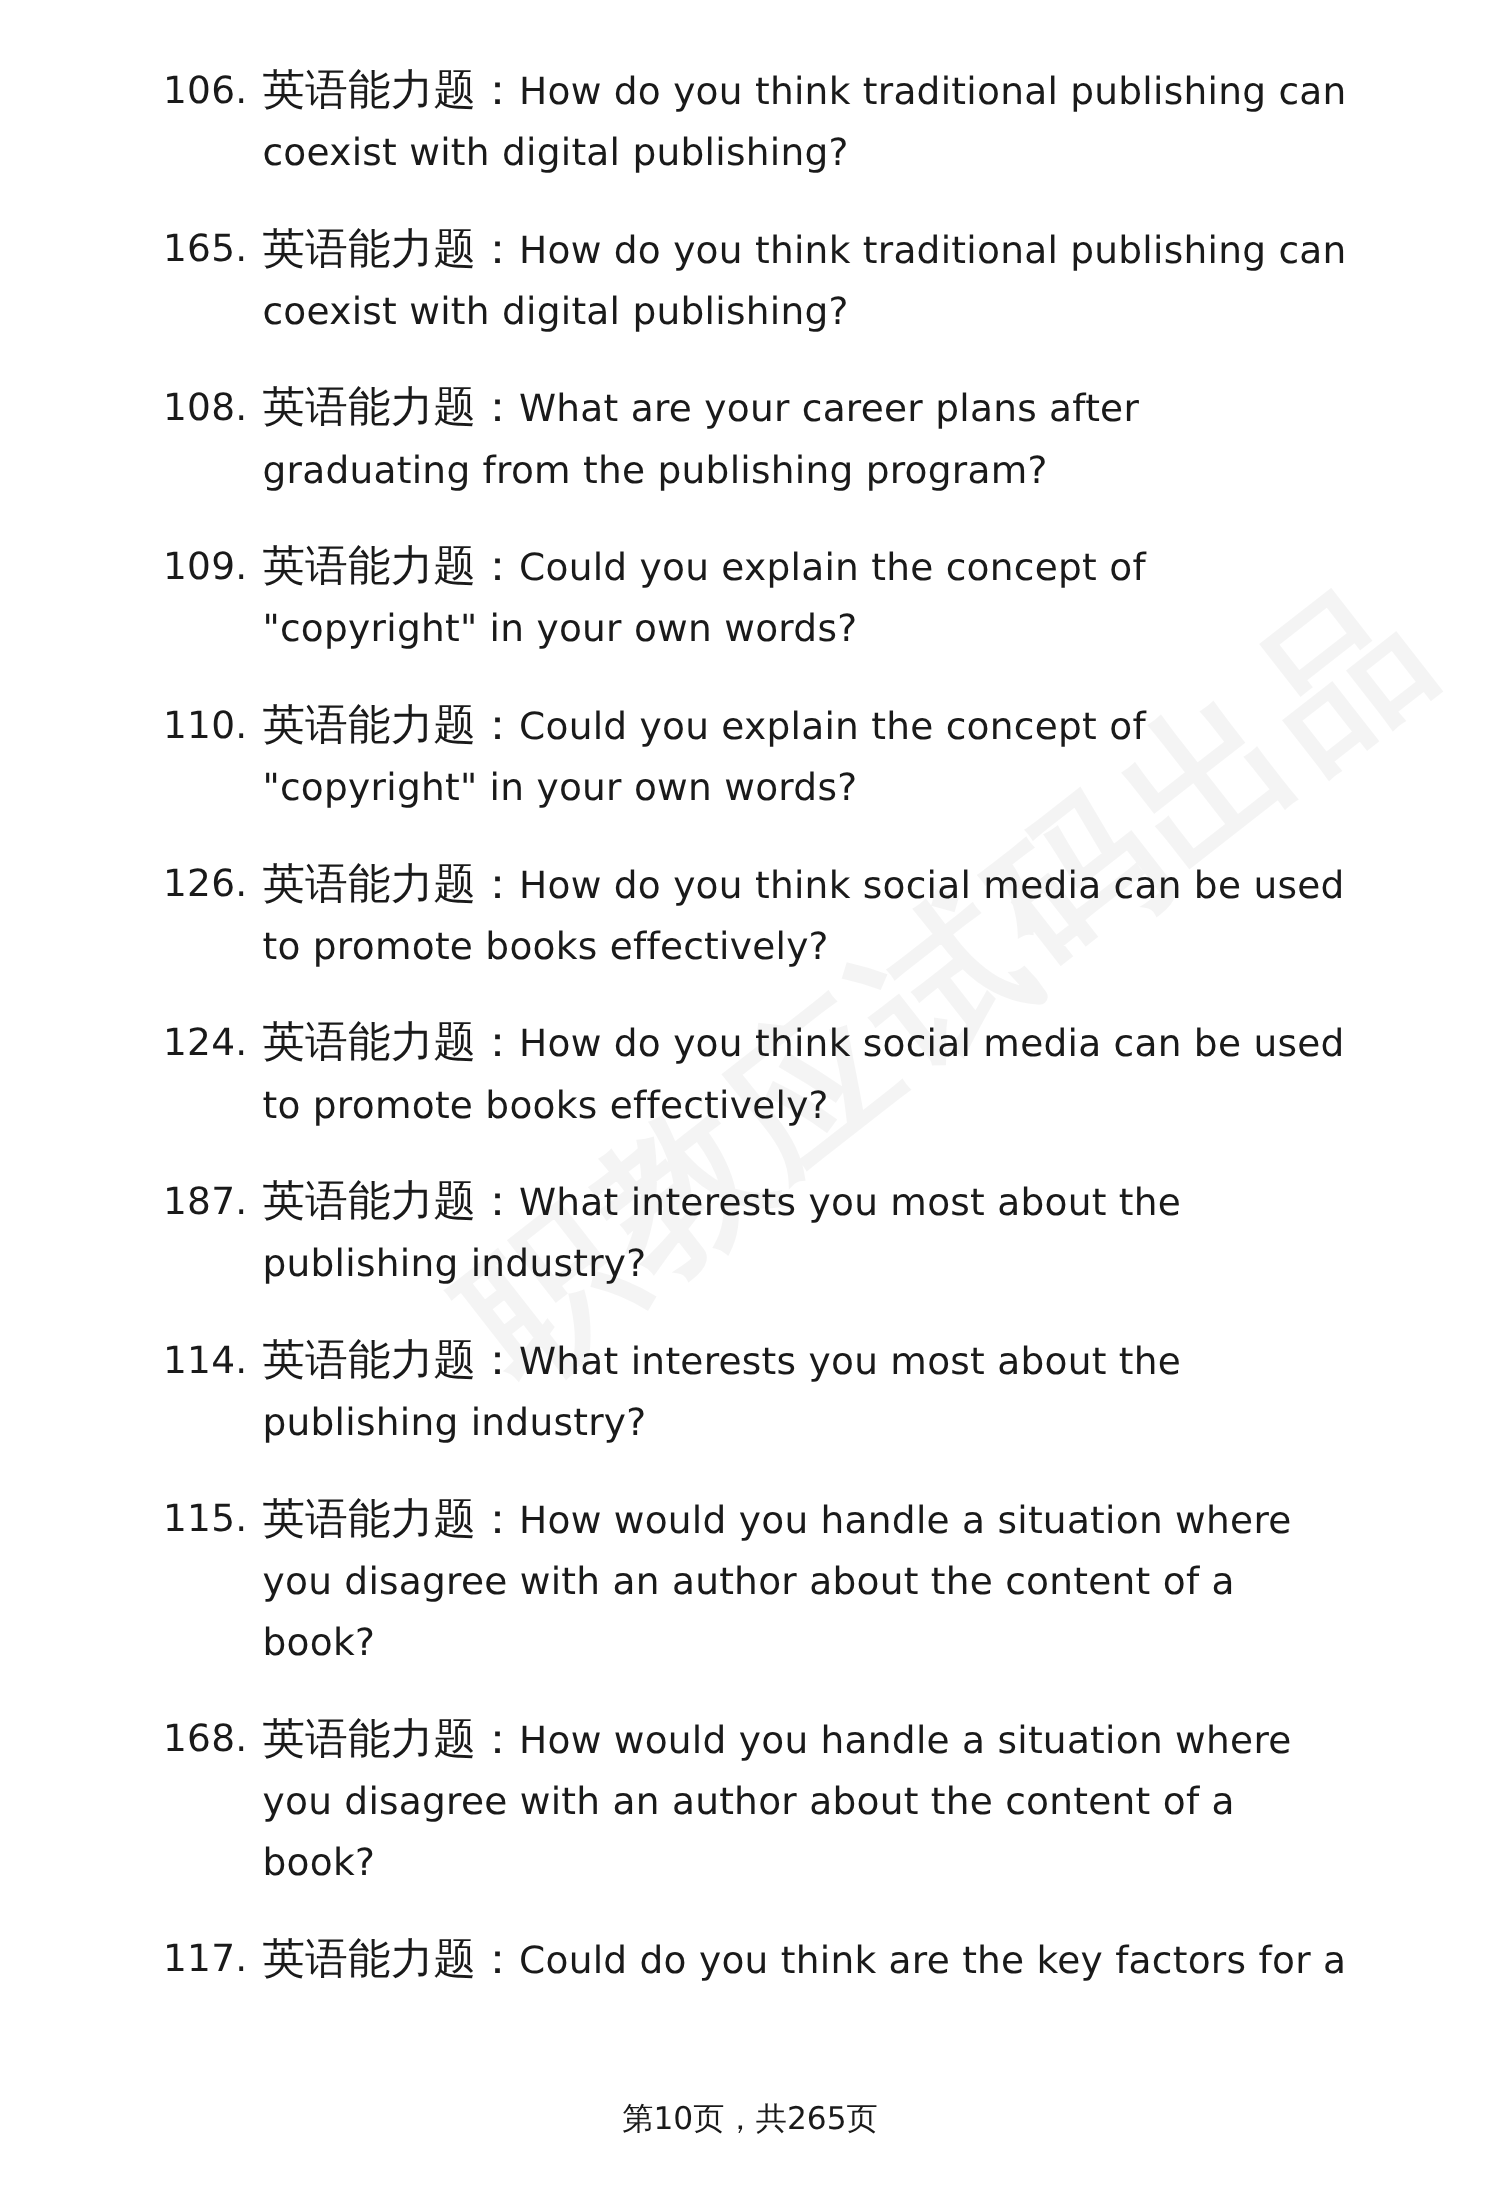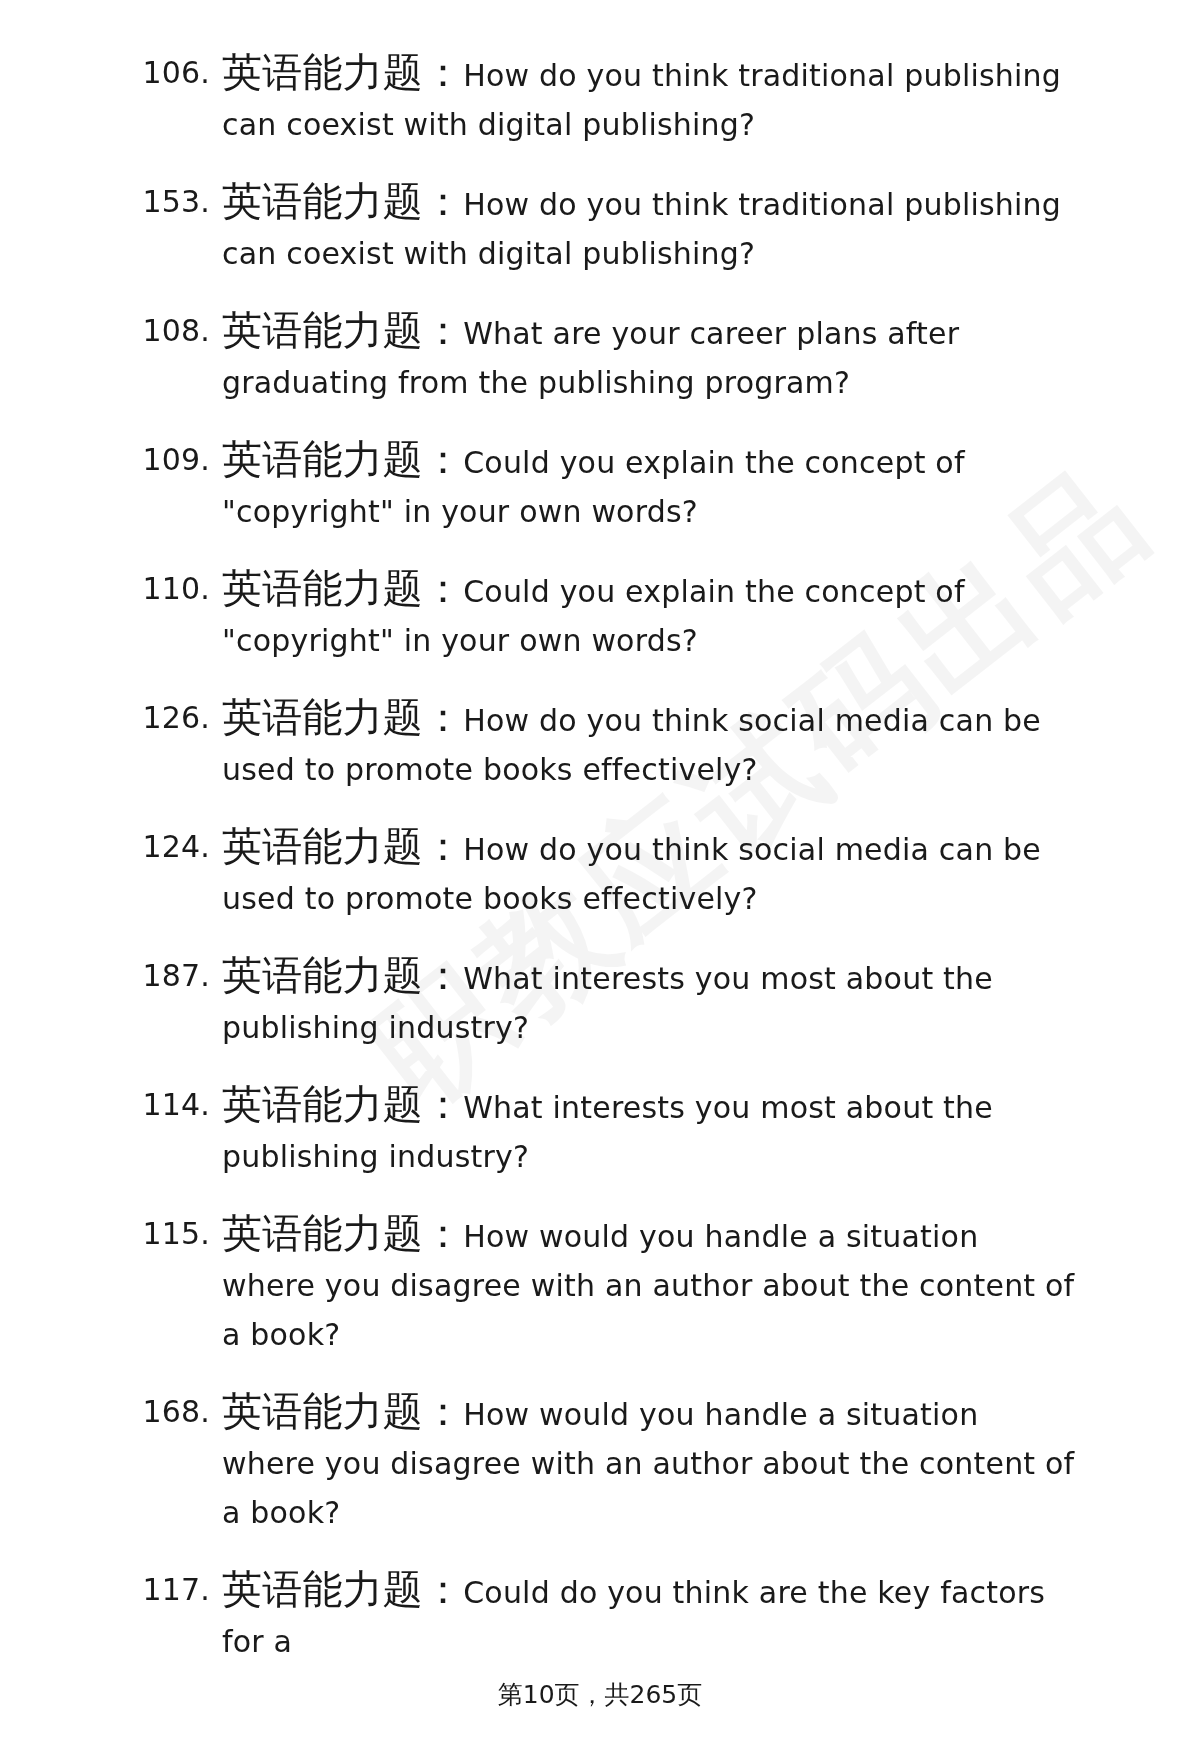--- a/index.html
+++ b/index.html
@@ -66,37 +66,37 @@
   .qlist {
     list-style: none;
     margin: 0;
     padding: 0;
   }
 
   .qitem {
     position: relative;
     font-size: 30px;
     line-height: 49px;
-    margin: 0 0 28px 16px;
+    margin: 0 0 28px 4px;
     padding-left: 86px;
     letter-spacing: 0.2px;
   }
 
   .qnum {
     position: absolute;
     left: 0;
     top: 0;
     width: 74px;
     text-align: right;
     font-size: 30px;
     line-height: 49px;
   }
 
   .qtag {
-    font-size: 40px;
+    font-size: 34px;
   }
 
   .qtext {
     font-size: 30px;
   }
 
   .footer {
     position: absolute;
     left: 0;
     right: 0;
@@ -120,21 +120,21 @@
 
 
     <ul class="qlist">
 
       <li class="qitem">
         <span class="qnum">106.</span>
         <span class="qtag">英语能力题：</span><span class="qtext">How do you think traditional publishing can coexist with digital publishing?</span>
       </li>
 
       <li class="qitem">
-        <span class="qnum">153.</span>
+        <span class="qnum">165.</span>
         <span class="qtag">英语能力题：</span><span class="qtext">How do you think traditional publishing can coexist with digital publishing?</span>
       </li>
 
       <li class="qitem">
         <span class="qnum">108.</span>
         <span class="qtag">英语能力题：</span><span class="qtext">What are your career plans after graduating from the publishing program?</span>
       </li>
 
       <li class="qitem">
         <span class="qnum">109.</span>

